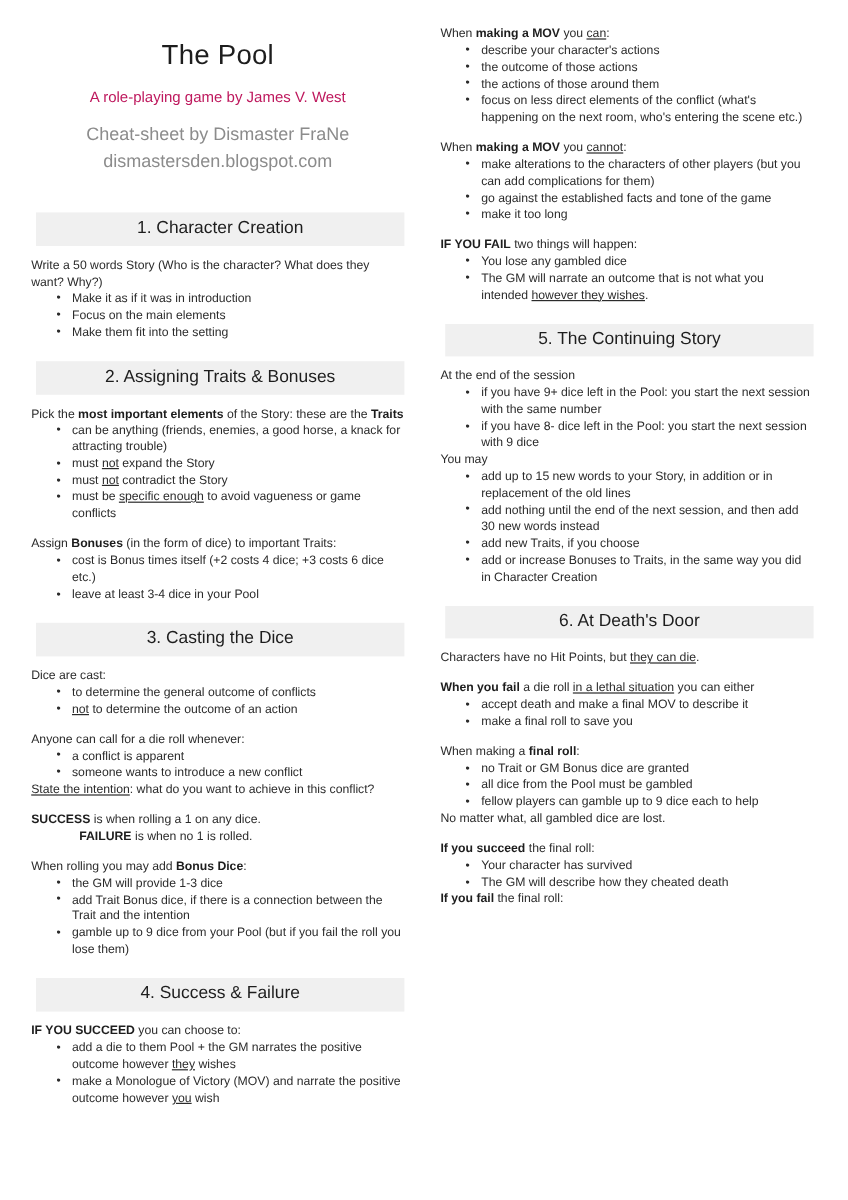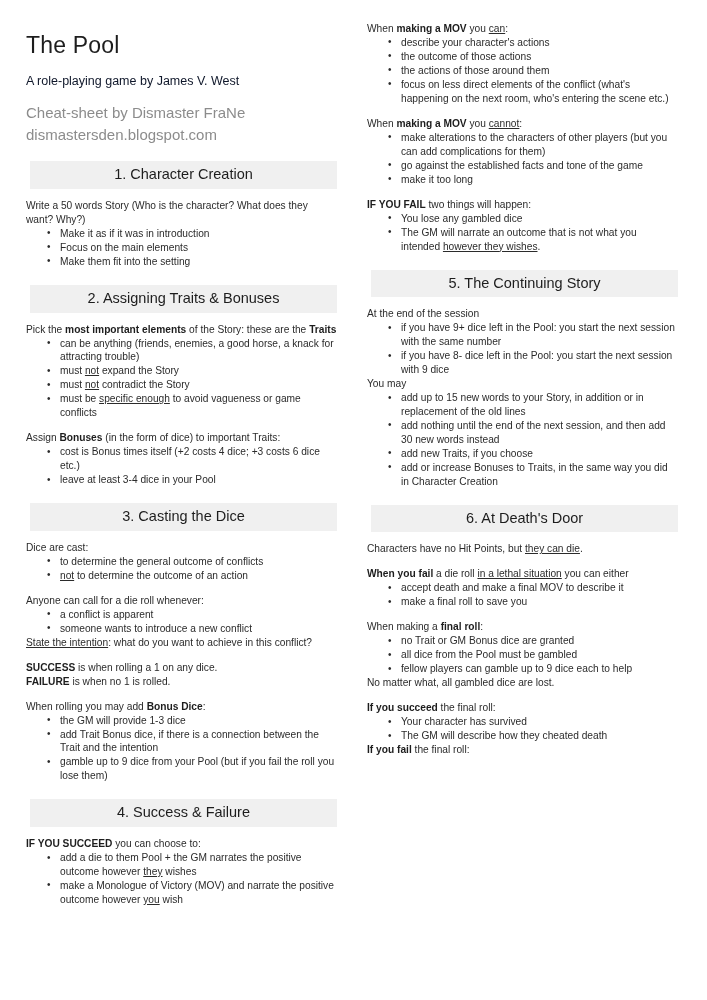--- a/index.html
+++ b/index.html
@@ -23,34 +23,35 @@
     display: flex;
     gap: 30px;
   }
   .col {
     width: 311px;
     flex: 0 0 311px;
   }
 
   
   .masthead {
-    margin-bottom: 16px;
+    text-align: center;
+    margin-bottom: 32px;
   }
   .doc-title {
     font-size: 23px;
     font-weight: 400;
     letter-spacing: 0.2px;
     color: #1d1d1d;
     margin: 10px 0 0 0;
     line-height: 1.2;
   }
   .doc-subtitle {
     font-size: 12.5px;
     font-weight: 400;
-    color: #0f172a;
+    color: #be185d;
     margin: 13px 0 0 0;
     line-height: 1.3;
   }
   .doc-credit {
     font-size: 15px;
     color: #8c8c8c;
     margin: 13px 0 0 0;
     line-height: 1.45;
   }
   .doc-credit-line { display: block; }
@@ -68,21 +69,21 @@
   }
   .col > .section-head:first-child { margin-top: 0; }
 
   
   .para {
     font-size: 10.2px;
     line-height: 1.37;
     margin: 0 0 0 0;
     color: #2b2b2b;
   }
-  .para + .para { margin-top: 0px; }
+  .para + .para { margin-top: 0px; margin-left: 40px; }
   .gap { height: 11px; }
 
   ul.bullets {
     margin: 0 0 0 0;
     padding-left: 34px;
     list-style: none;
   }
   ul.bullets li {
     font-size: 10.2px;
     line-height: 1.37;

